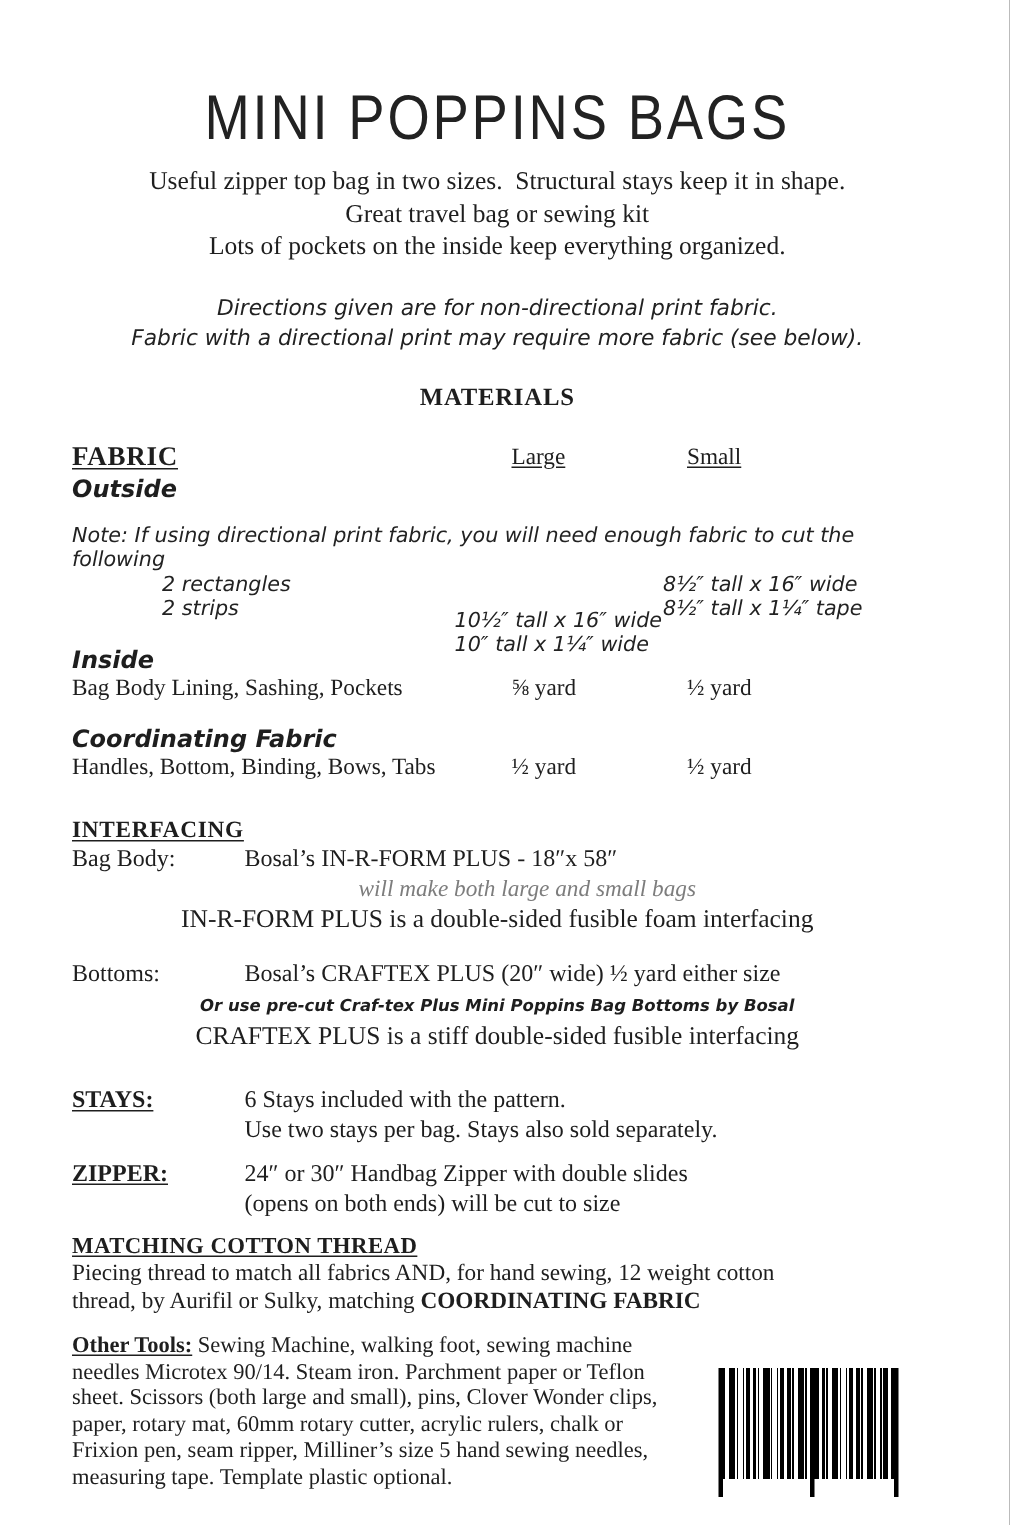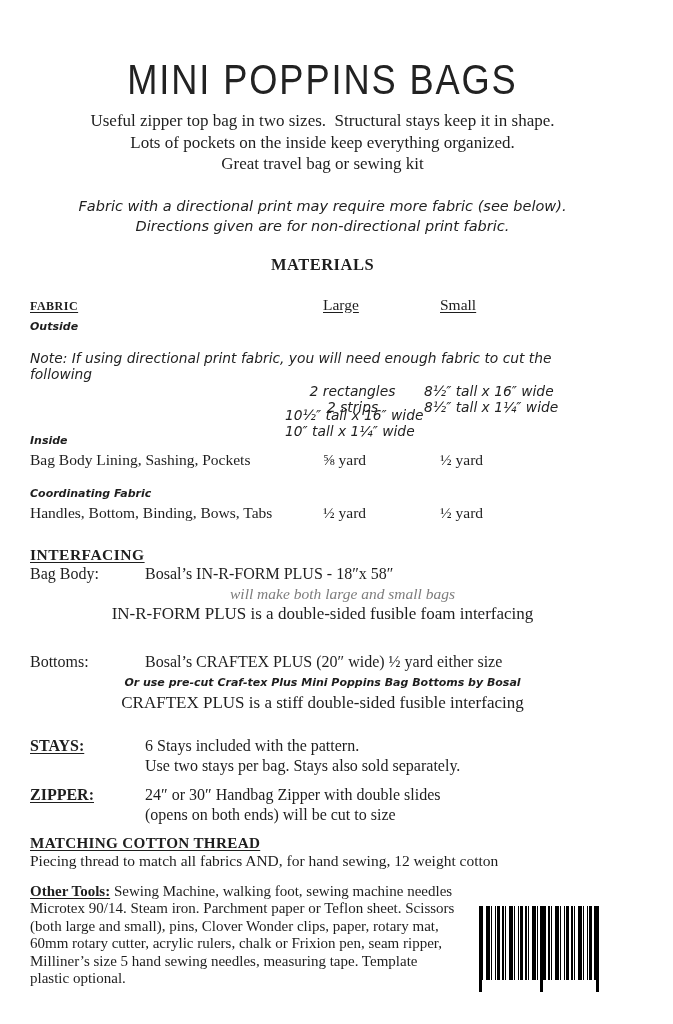--- a/index.html
+++ b/index.html
@@ -5,21 +5,21 @@
   html,body{margin:0;padding:0;background:#888;}
   .page{
     position:relative;
     width:673px;height:1024px;
     margin:0 auto;
     background:#ffffff;
     color:#1e1e1e;
     font-family:"Liberation Serif", serif;
     overflow:hidden;
     box-sizing:border-box;
-    padding:56px 58px 0 30px;
+    padding:56px 58px 0 48px;
   }
   .serif{font-family:"Liberation Serif", serif;}
   .comic{font-family:"DejaVu Sans", sans-serif;font-style:italic;}
   .pre{white-space:pre-wrap;}
   .b{font-weight:bold;}
   .u{text-decoration:underline;text-underline-offset:2px;}
 
   .title{
     font-family:"Liberation Sans", sans-serif;
     font-weight:300;
@@ -32,24 +32,24 @@
     color:#222;
   }
   .intro{font-size:17px;line-height:21.5px;text-align:center;margin-top:8px;}
   .directions{font-size:14.5px;line-height:20px;text-align:center;margin-top:21px;color:#222;}
   .materials{font-size:16.5px;letter-spacing:.5px;text-align:center;margin:19px 0 0 0;font-weight:bold;}
 
   .row{position:relative;font-size:15.5px;line-height:19px;}
   .c1{position:absolute;left:293px;top:0;}
   .c2{position:absolute;left:410px;top:0;}
   .fab-head{margin-top:20px;font-size:15.5px;}
-  .fab-head .h{font-size:12px;letter-spacing:.5px;}
-  .seclabel{font-size:11px;font-weight:bold;line-height:19px;margin-top:1px;}
+  .fab-head .h{font-size:18px;letter-spacing:.5px;}
+  .seclabel{font-size:16px;font-weight:bold;line-height:19px;margin-top:1px;}
   .note{font-size:13.8px;line-height:16.5px;margin-top:14px;color:#222;}
-  .nrow{position:relative;text-align:center;}
+  .nrow{position:relative;}
   .ni{padding-left:60px;}
   .nc1{position:absolute;left:255px;top:0;margin-top:24px;}
   .nc2{position:absolute;left:394px;top:0;}
 
   .interf-head{margin-top:24px;font-size:15.5px;letter-spacing:.5px;}
   .lblrow{position:relative;font-size:16px;line-height:20px;}
   .val{position:absolute;left:115px;top:0;white-space:nowrap;}
   .grayital{font-style:italic;color:#7d7d7d;font-size:15.5px;line-height:20px;text-align:center;margin-left:40px;}
   .cline{font-size:17px;line-height:20px;text-align:center;}
   .comicline{font-size:11px;line-height:21px;text-align:center;font-weight:bold;}
@@ -85,27 +85,27 @@
 </style>
 </head>
 <body>
 
 <div class="page">
 
   <h1 class="title">MINI POPPINS BAGS</h1>
 
   <div class="intro serif">
     <div class="pre">Useful zipper top bag in two sizes.  Structural stays keep it in shape.</div>
+    <div>Great travel bag or sewing kit</div>
     <div>Lots of pockets on the inside keep everything organized.</div>
-    <div>Great travel bag or sewing kit</div>
   </div>
 
   <div class="directions comic">
+    <div>Directions given are for non-directional print fabric.</div>
     <div>Fabric with a directional print may require more fabric (see below).</div>
-    <div>Directions given are for non-directional print fabric.</div>
   </div>
 
   <h2 class="materials serif">MATERIALS</h2>
 
   <div class="row fab-head">
     <span class="b u h">FABRIC</span>
     <span class="c1 u">Large</span>
     <span class="c2 u">Small</span>
   </div>
 
@@ -114,21 +114,21 @@
   <div class="note comic">
     <div>Note: If using directional print fabric, you will need enough fabric to cut the following</div>
     <div class="nrow">
       <span class="ni">2 rectangles</span>
       <span class="nc1">10½″ tall x 16″ wide</span>
       <span class="nc2">8½″ tall x 16″ wide</span>
     </div>
     <div class="nrow">
       <span class="ni">2 strips</span>
       <span class="nc1">10″ tall x 1¼″ wide</span>
-      <span class="nc2">8½″ tall x 1¼″ wide</span>
+      <span class="nc2">8½″ tall x 1¼″ tape</span>
     </div>
   </div>
 
   <div class="seclabel comic" style="margin-top:15px">Inside</div>
   <div class="row">
     <span>Bag Body Lining, Sashing, Pockets</span>
     <span class="c1">⅝ yard</span>
     <span class="c2">½ yard</span>
   </div>
 
@@ -140,21 +140,21 @@
   </div>
 
   <div class="interf-head b u serif">INTERFACING</div>
   <div class="lblrow">
     <span>Bag Body:</span>
     <span class="val pre">Bosal’s IN-R-FORM PLUS - 18″x 58″</span>
   </div>
   <div class="grayital serif">will make both large and small bags</div>
   <div class="cline">IN-R-FORM PLUS is a double-sided fusible foam interfacing</div>
 
-  <div class="lblrow" style="margin-top:28px">
+  <div class="lblrow" style="margin-top:17px">
     <span>Bottoms:</span>
     <span class="val pre">Bosal’s CRAFTEX PLUS (20″ wide)  ½ yard either size</span>
   </div>
   <div class="comicline comic">Or use pre-cut Craf-tex Plus Mini Poppins Bag Bottoms by Bosal</div>
   <div class="cline">CRAFTEX PLUS is a stiff double-sided fusible interfacing</div>
 
   <div class="stays">
     <div class="lblrow">
       <span class="b u">STAYS:</span>
       <span class="val">6 Stays included with the pattern.</span>
@@ -166,20 +166,21 @@
     <div class="lblrow">
       <span class="b u">ZIPPER:</span>
       <span class="val">24″ or 30″ Handbag Zipper with double slides</span>
     </div>
     <div class="lblrow ind">(opens on both ends) will be cut to size</div>
   </div>
 
   <div class="thread">
     <div class="hd b u">MATCHING COTTON THREAD</div>
     <div>Piecing thread to match all fabrics AND, for hand sewing, 12 weight cotton</div>
+    <div><span class="pre">thread, by Aurifil or Sulky, matching </span><span class="b">COORDINATING FABRIC</span></div>
   </div>
 
   <div class="tools">
     <div class="barcode">
       <div class="bars"></div>
       <span class="guard gl"></span>
       <span class="guard gm"></span>
       <span class="guard gr"></span>
 
     </div>

